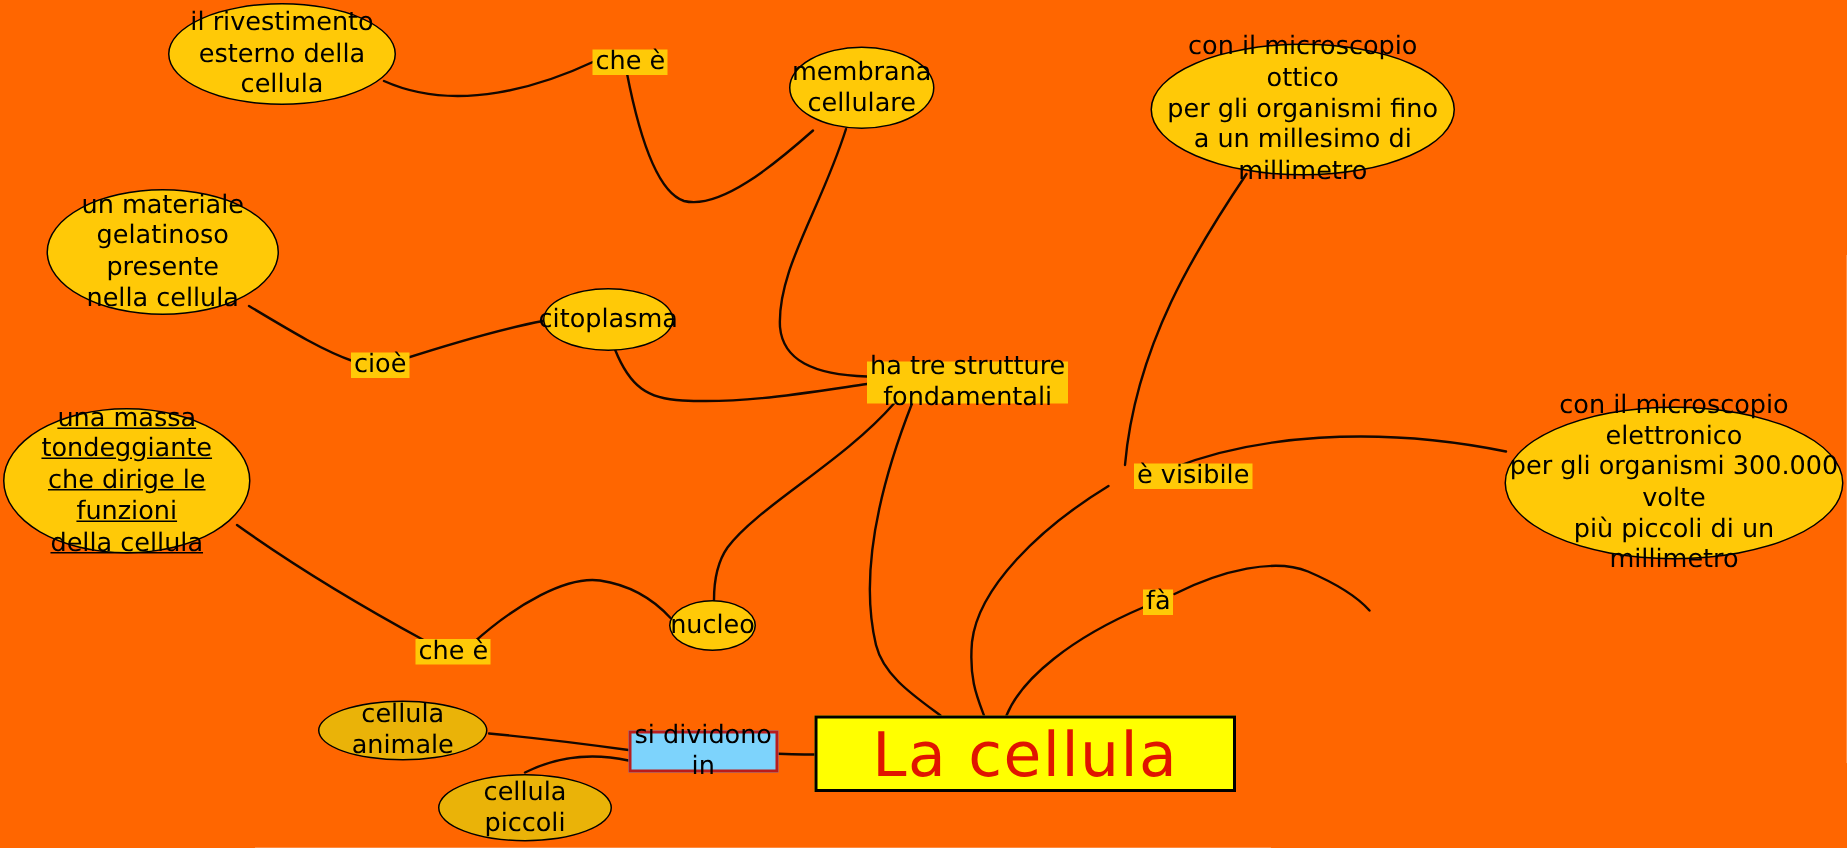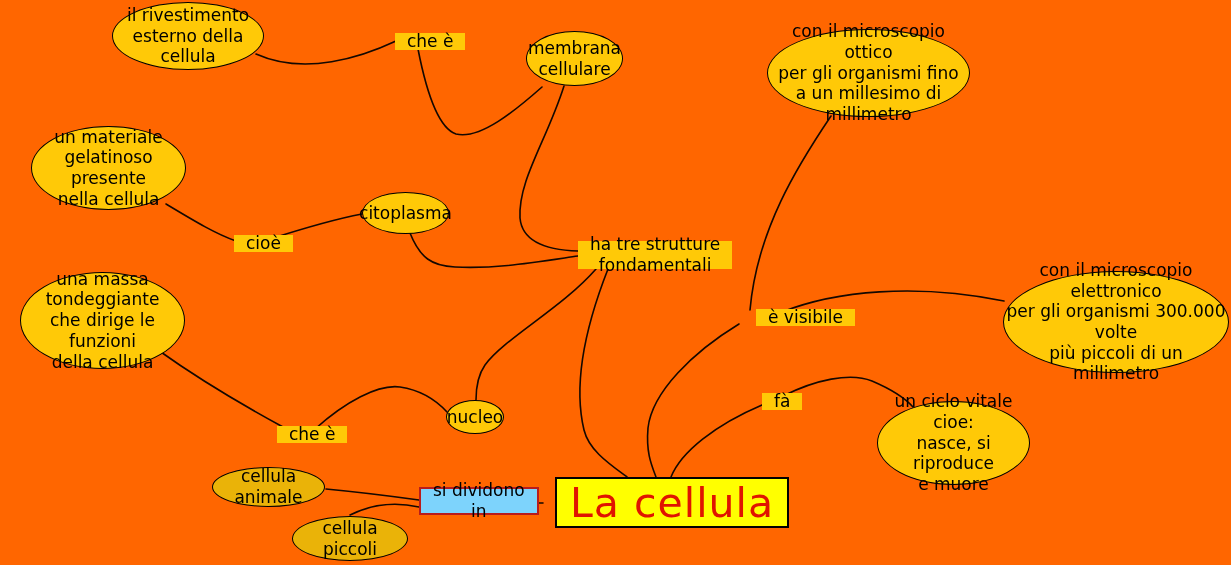--- a/index.html
+++ b/index.html
@@ -22,21 +22,21 @@
     box-sizing:border-box;
   }
   .ellipse{
     background:#ffc907;
     border:1.5px solid #000;
     border-radius:50%;
   }
   .ellipse.bright{background:#eab308;}
   .lbl{
     background:#ffc907;
-    padding:0 12px;
+    padding:0 2px;
   }
   .lbl.boxed{
     background:#7dd3fc;
     border:2px solid #b91c1c;
   }
   .title-box{
     background:#ffff00;
     border:2px solid #000;
     color:#e01400;
     font-size:41px;
@@ -92,37 +92,34 @@
 
   <div class="node lbl" style="left:578px;top:241px;height:28px;">ha tre strutture
 fondamentali</div>
 
   <div class="node lbl" style="left:756px;top:309px;height:17px;">è visibile</div>
 
   <div class="node ellipse" style="left:1003px;top:271px;width:226px;height:102px;">con il microscopio elettronico
 per gli organismi 300.000 volte
 più piccoli di un millimetro</div>
 
-  <div class="node ellipse" style="left:20px;top:272px;width:165px;height:97px;">una massa
+  <div class="node ellipse" style="left:2px;top:272px;width:165px;height:97px;text-decoration:underline;">una massa
 tondeggiante
 che dirige le funzioni
 della cellula</div>
 
   <div class="node ellipse" style="left:446px;top:400px;width:58px;height:34px;">nucleo</div>
 
   <div class="node lbl" style="left:277px;top:426px;height:17px;">che è</div>
 
   <div class="node lbl" style="left:762px;top:393px;height:17px;">fà</div>
 
-  <div class="node ellipse" style="left:877px;top:401px;width:153px;height:84px;">un ciclo vitale cioe:
-nasce, si riproduce
-e muore</div>
 
   <div class="node ellipse bright" style="left:212px;top:467px;width:113px;height:40px;">cellula animale</div>
 
   <div class="node lbl boxed" style="left:419px;top:487px;height:28px;min-width:66px;">si dividono
 in</div>
 
   <div class="node ellipse bright" style="left:292px;top:516px;width:116px;height:45px;">cellula piccoli</div>
 
-  <div class="node title-box" style="left:543px;top:477px;width:234px;height:51px;margin-left:12px;">La cellula</div>
+  <div class="node title-box" style="left:543px;top:477px;width:281px;height:51px;">La cellula</div>
 
 </div>
 
 </body></html>

